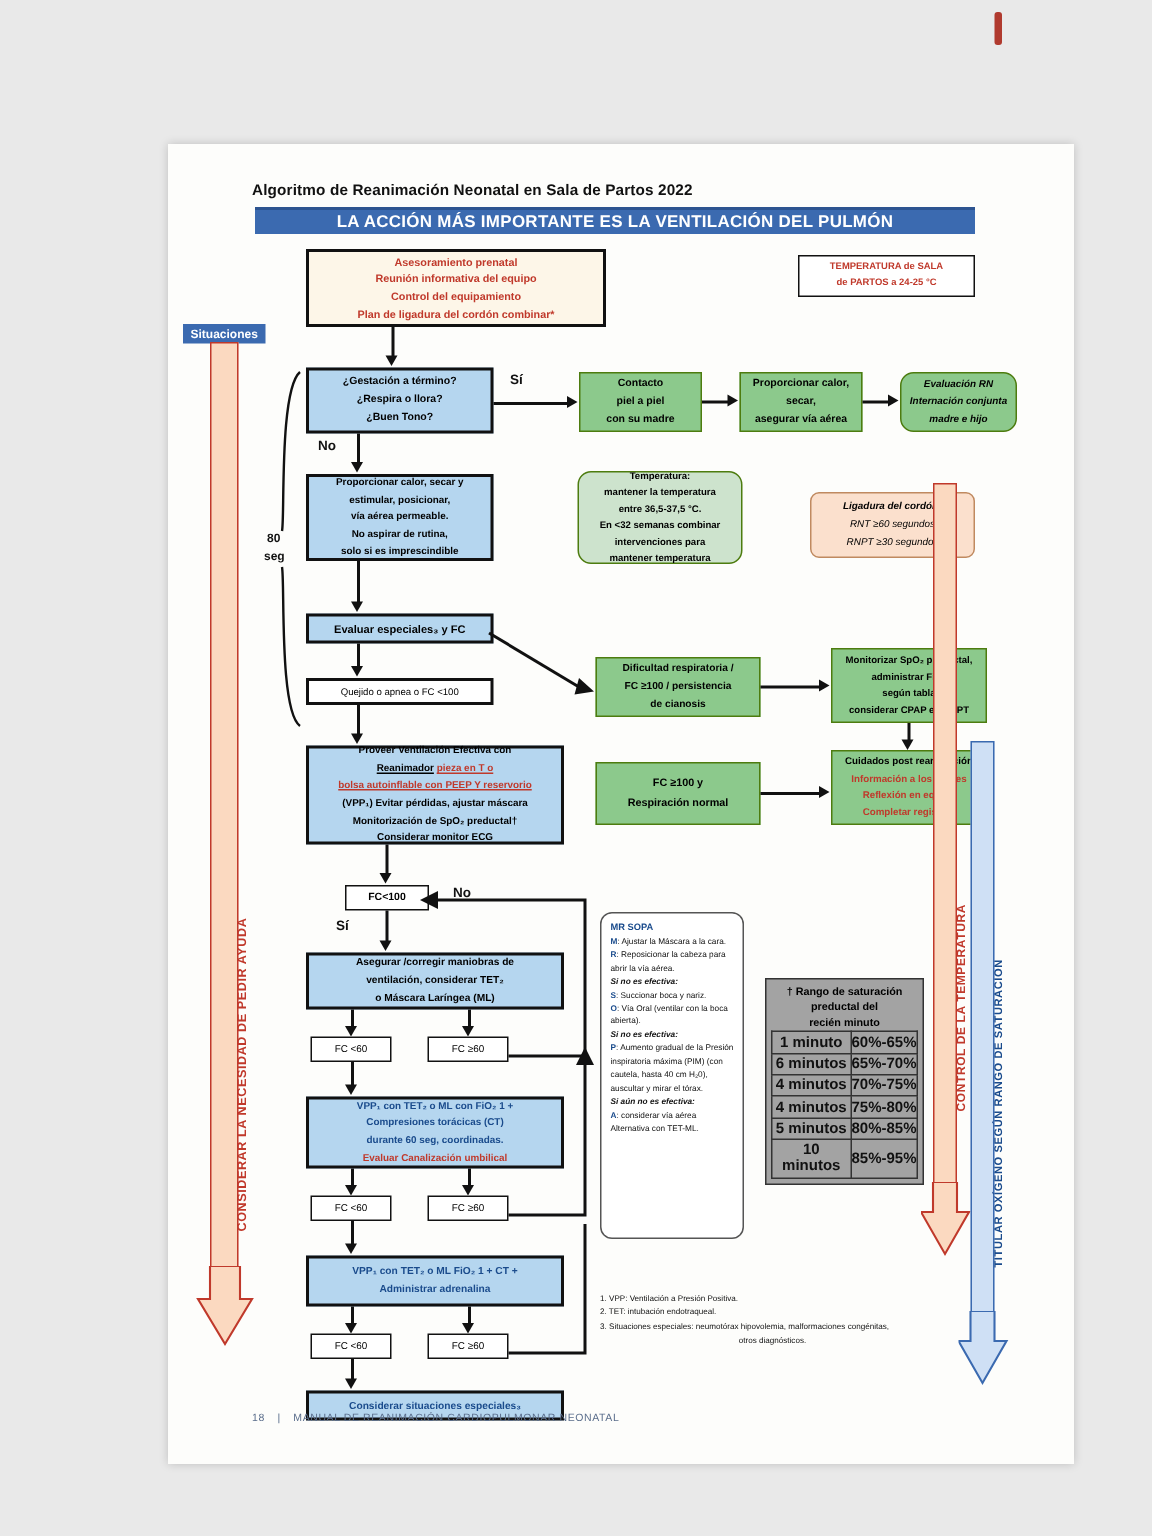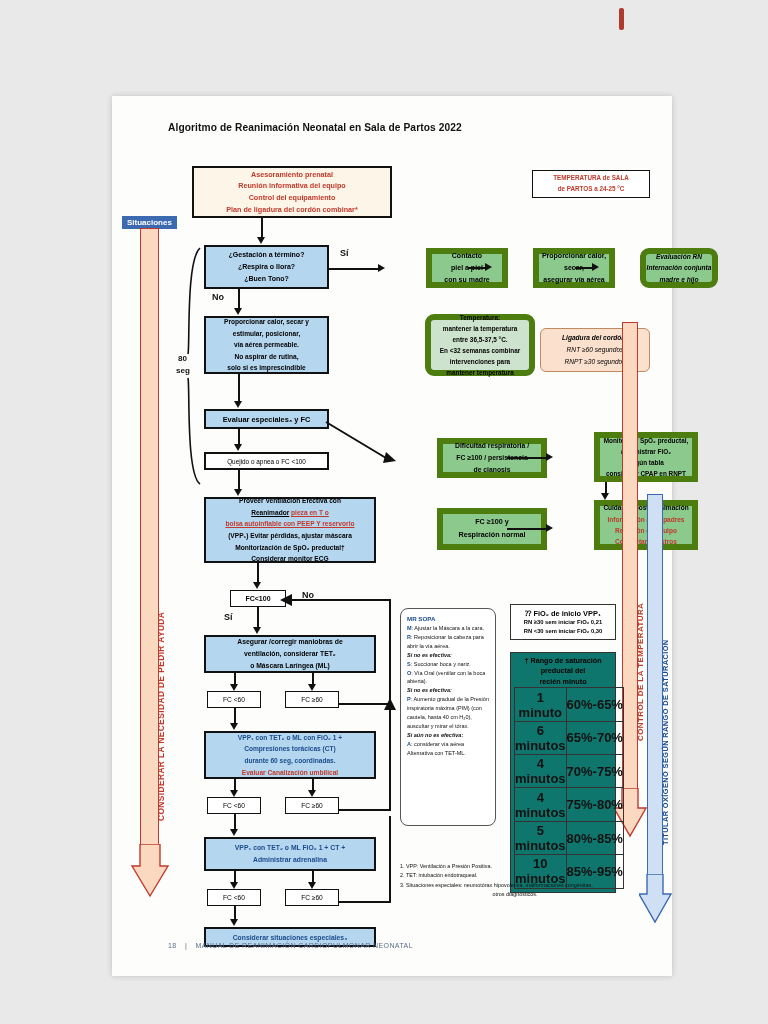--- a/index.html
+++ b/index.html
@@ -6,40 +6,40 @@
   html, body { margin:0; padding:0; }
   body {
     width: 768px; height: 1024px;
     background: #e9e9e9;
     font-family: "Liberation Sans", sans-serif;
     overflow: hidden;
   }
   #page {
     position: absolute;
     left: 112px; top: 96px;
-    width: 560px; height: 880px;
+    width: 604px; height: 880px;
     background: #fdfdfb;
     box-shadow: 0 0 6px rgba(0,0,0,0.18);
   }
   .redmark { position:absolute; right:48px; top:-88px; width:5px; height:22px; background:#b03a2e; border-radius:2px;}
   .doc-title {
     position:absolute; left:56px; top:26px;
     font-size:10.2px; font-weight:bold; color:#111; letter-spacing:.1px;
   }
   .banner {
     position:absolute; left:58px; top:42px; width:480px; height:18px;
     background:#3b6ab0; border-top:2px solid #2d5490;
     color:#fff; font-weight:bold; font-size:11.3px;
     display:flex; align-items:center; justify-content:center;
     letter-spacing:.2px;
   }
   .box { position:absolute; display:flex; flex-direction:column;
          align-items:center; justify-content:center; text-align:center; }
   .blue { background:#b5d6ef; border:2.2px solid #111; }
-  .green { background:#8cc98c; border:6px solid #4d7c0f;margin-left:40px; }
+  .green { background:#8cc98c; border:1px solid #4d7c0f; }
   .cream { background:#fdf6e8; border:2.2px solid #111; }
   .peach { background:#fbe0cd; border:1px solid #c08a60; border-radius:6px; }
   .white { background:#fff; border:1.6px solid #111; }
   .rounded { border-radius:9px; }
   .redtxt { color:#c0392b; }
   .bluetxt { color:#1a4b8c; }
   .b { font-weight:bold; }
   .u { text-decoration:underline; }
   .line { position:absolute; background:#111; }
   .vline { width:2px; }
@@ -51,35 +51,36 @@
     border-top:4.5px solid transparent; border-bottom:4.5px solid transparent;
     border-left:7px solid #111; }
   .lbl { position:absolute; font-size:9px; font-weight:bold; color:#111; }
   .vbar { position:absolute; border:1.4px solid #c0392b; }
   .vbar .vtext {
     position:absolute; white-space:nowrap; font-weight:bold;
     transform-origin:0 0; transform:rotate(-90deg);
     color:#c0392b; letter-spacing:.4px;
   }
   table.sat { border-collapse:collapse; width:100%; }
-  table.sat td { border:1px solid #333; font-size:13px; font-weight:bold;
+  table.sat td { border:1px solid #333; font-size:10px; font-weight:bold;
                  text-align:center; padding:1.2px 0; color:#111; }
   .footer { position:absolute; left:56px; top:846px; font-size:7px;
             color:#5b6e8c; letter-spacing:.4px; }
   .fn { position:absolute; font-size:5.4px; color:#111; line-height:1.75; }
 </style>
 </head>
 <body>
 
 <div id="page">
   <div class="redmark"></div>
 
   <div class="doc-title">Algoritmo de Reanimación Neonatal en Sala de Partos 2022</div>
-
-  <div class="box cream" style="left:80px; top:70px; width:200px; height:52px;">
+  <div class="banner">LA ACCIÓN MÁS IMPORTANTE ES LA VENTILACIÓN DEL PULMÓN</div>
+
+  <div class="box cream" style="left:92px; top:70px; width:200px; height:52px;">
     <div class="redtxt b" style="font-size:7.2px; line-height:1.62;">
       <div>Asesoramiento prenatal</div>
       <div>Reunión informativa del equipo</div>
       <div>Control del equipamiento</div>
       <div>Plan de ligadura del cordón combinar*</div>
     </div>
   </div>
 
   <div class="box white" style="left:420px; top:74px; width:118px; height:28px; border-width:1.2px;">
     <div class="redtxt b" style="font-size:6.3px; line-height:1.7;">
@@ -372,31 +373,23 @@
         <div style="font-style: italic; font-weight: bold;">Si no es efectiva:</div>
         <div><span class="bluetxt b">S</span>: Succionar boca y nariz.</div>
         <div><span class="bluetxt b">O</span>: Vía Oral (ventilar con la boca abierta).</div>
         <div style="font-style: italic; font-weight: bold;">Si no es efectiva:</div>
         <div><span class="bluetxt b">P</span>: Aumento gradual de la Presión inspiratoria máxima (PIM) (con cautela, hasta 40 cm H₂0), auscultar y mirar el tórax.</div>
         <div style="font-style: italic; font-weight: bold;">Si aún no es efectiva:</div>
         <div><span class="bluetxt b">A</span>: considerar vía aérea Alternativa con TET-ML.</div>
       </div>
   </div>
 
-  <div style="position:absolute; left:398px; top:508px; width:106px; height:36px;
-              background:#fff; border:1px solid #333; padding:3px 4px; text-align:center;">
-    <div class="b" style="font-size:7.4px;">⁇ FiO₂  de inicio VPP₁</div>
-    <div style="font-size:5.8px; line-height:1.62; font-weight:bold;">
-      <div>RN ≥30 sem iniciar FiO₂ 0,21</div>
-      <div>RN &lt;30 sem iniciar FiO₂ 0,30</div>
-    </div>
-  </div>
 
   <div style="position:absolute; left:398px; top:556px; width:106px;
-              background:#0f766e; border:1px solid #333; padding:3px;">
+              background:#a3a3a3; border:1px solid #333; padding:3px;">
     <div class="b" style="font-size:7.2px; text-align:center; line-height:1.45;">
       <div>† Rango de saturación</div>
       <div>preductal del</div>
       <div>recién minuto</div>
     </div>
     <table class="sat">
       <tbody id="sat-body">
           <tr>
             <td>1 minuto</td>
             <td>60%-65%</td>

